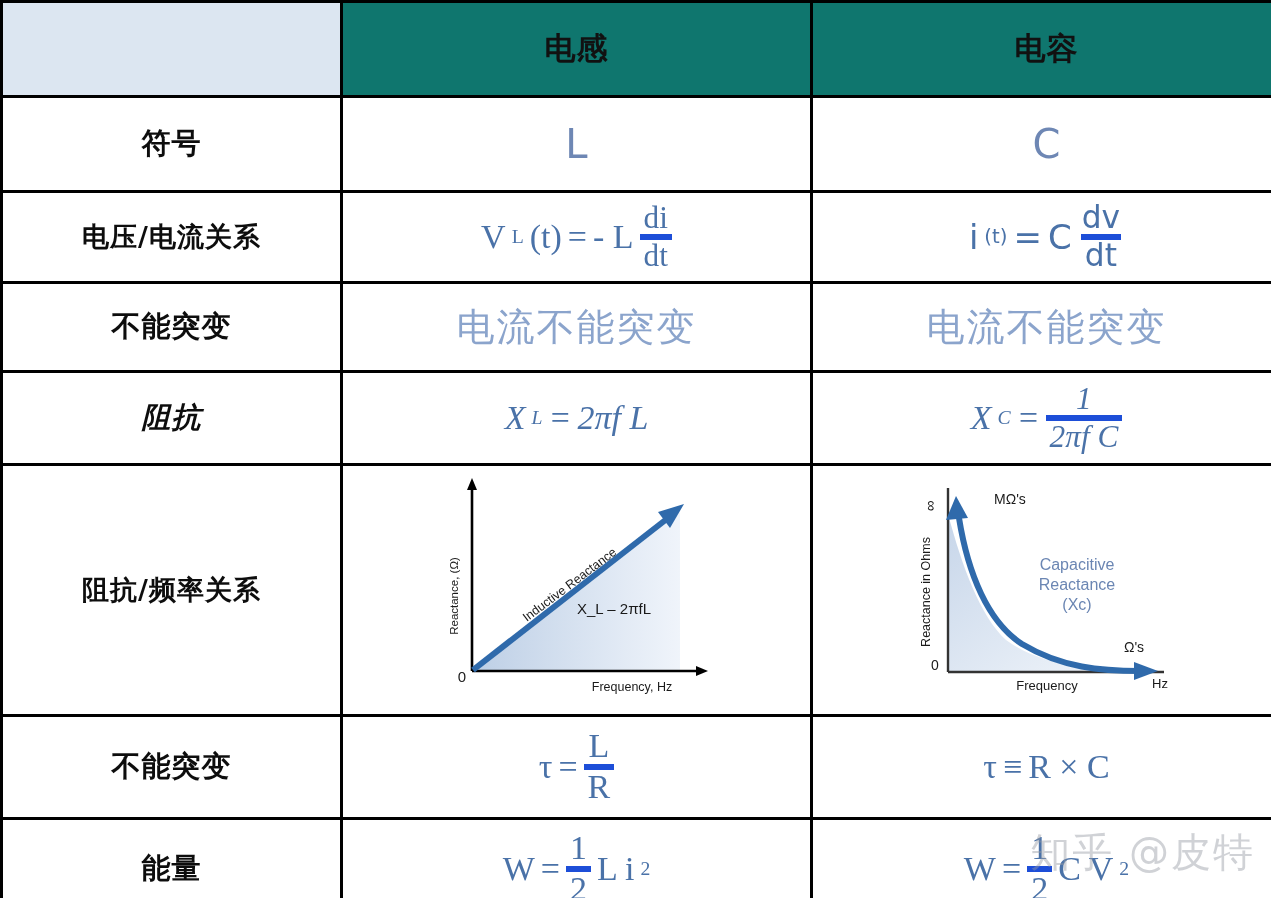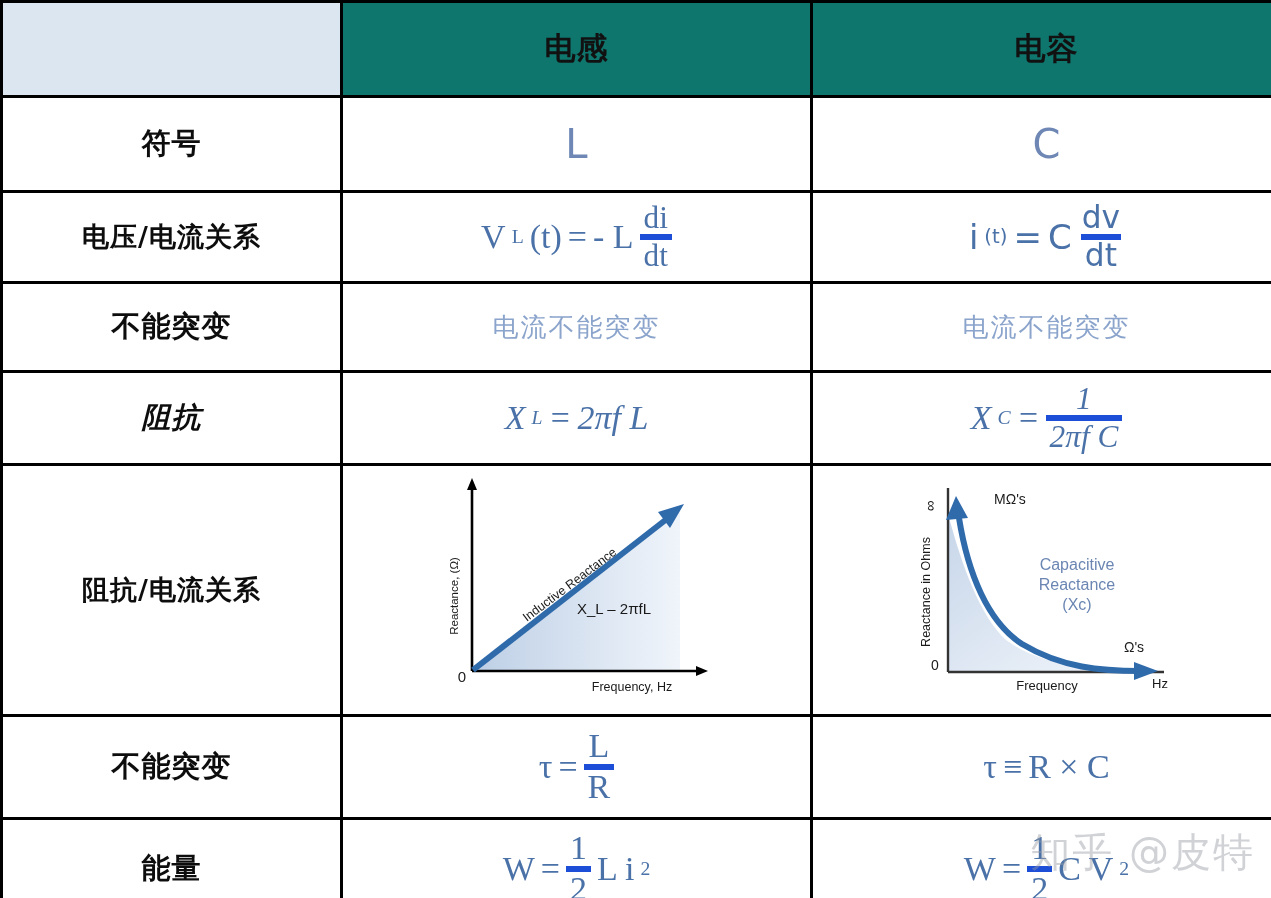--- a/index.html
+++ b/index.html
@@ -54,21 +54,21 @@
   }
   .math.sans{font-family:"DejaVu Sans","Liberation Sans",sans-serif;}
   .sym{
     color:#6e87b4;
     font-family:"DejaVu Sans","Liberation Sans",sans-serif;
     font-size:40px;
   }
   .cn-blue{
     color:#8ba4cc;
     font-family:"DejaVu Sans","Liberation Sans",sans-serif;
-    font-size:26px;letter-spacing:2px;
+    font-size:38px;letter-spacing:2px;
   }
   sub.s{font-size:.58em;vertical-align:-0.28em;}
   sup.s{font-size:.58em;vertical-align:0.55em;}
 
   
   .frac{display:inline-flex;flex-direction:column;align-items:center;justify-content:center;
         vertical-align:middle;line-height:1.02;}
   .frac .num{padding:0 4px;}
   .frac .den{padding:0 4px;border-top:6px solid #1d4ed8;}
   .frac.tight{font-size:.92em;}
@@ -190,21 +190,21 @@
         <span class="frac tight">
           <span class="num">1</span>
           <span class="den">2πf C</span>
         </span>
       </span>
     </td>
   </tr>
 
   <tr class="r-zf">
     <td class="col-label">
-      <span class="rowlabel small">阻抗/电流关系</span>
+      <span class="rowlabel small">阻抗/频率关系</span>
     </td>
 
     <td class="col-ind">
       <div class="chart">
         <svg width="290" height="235" viewBox="0 0 290 235">
           <defs>
             <linearGradient id="indFill" x1="0" y1="0" x2="1" y2="0">
               <stop offset="0%" stop-color="#b9cce4" stop-opacity="0.95"></stop>
               <stop offset="100%" stop-color="#eef3fa" stop-opacity="0.9"></stop>
             </linearGradient>

